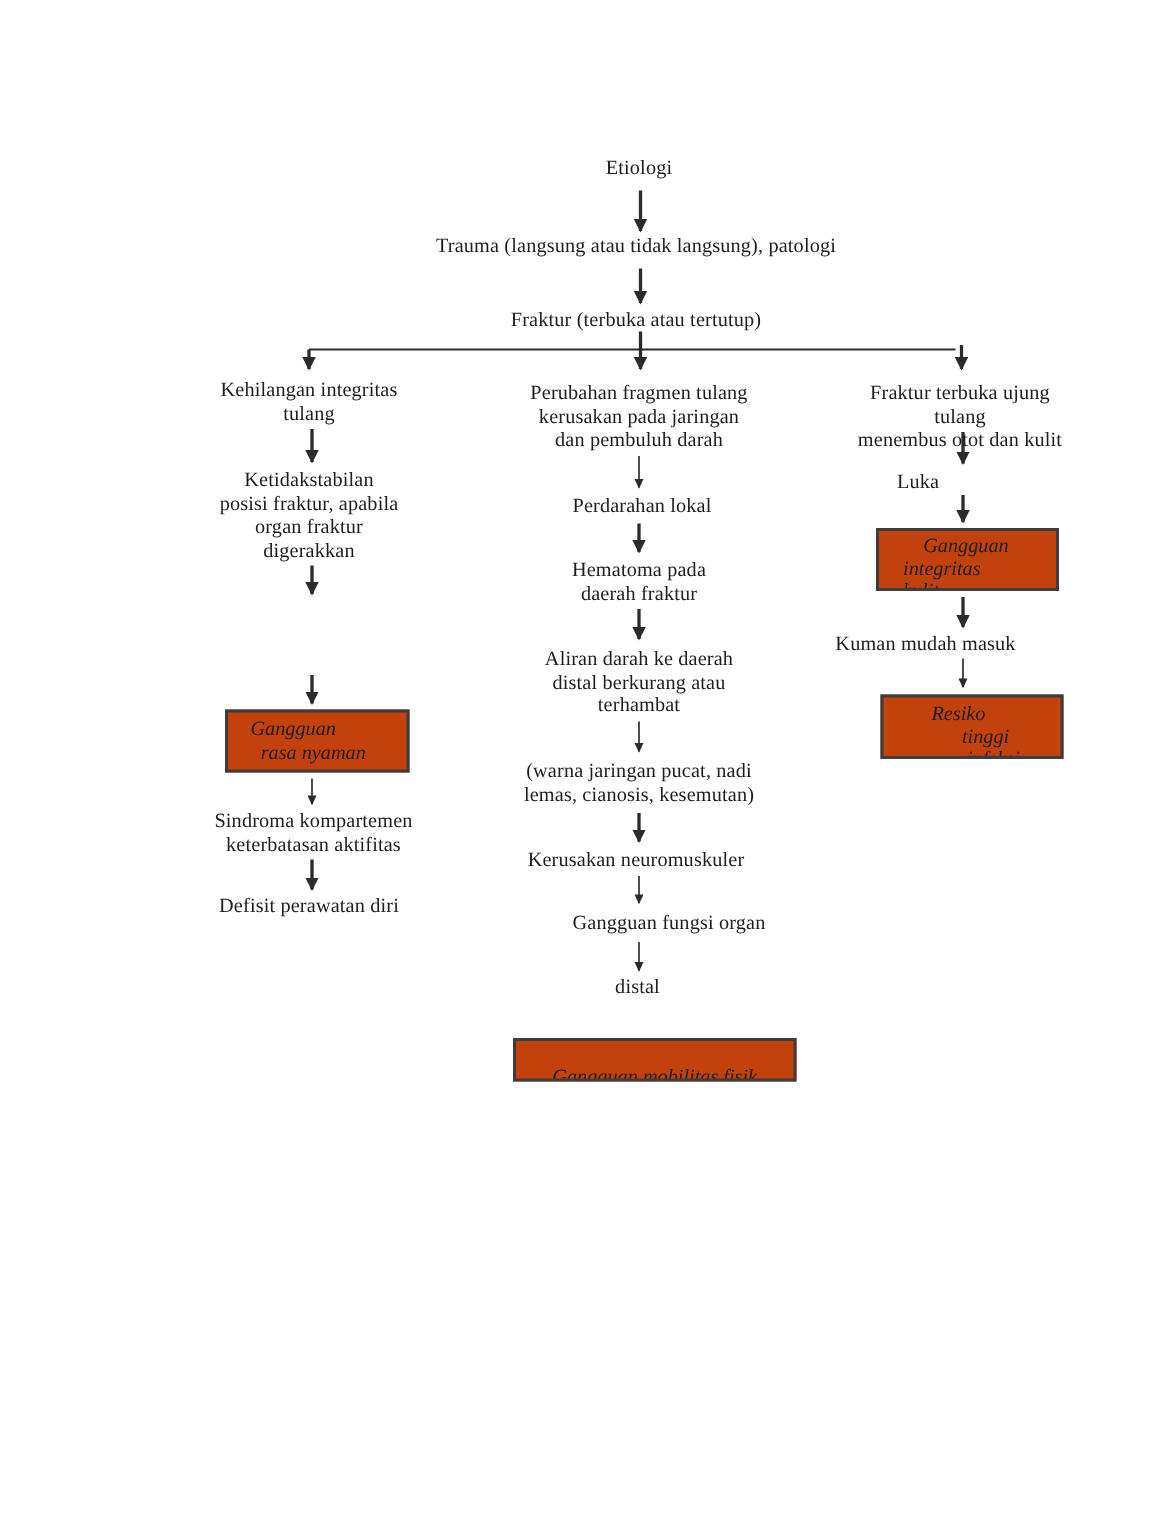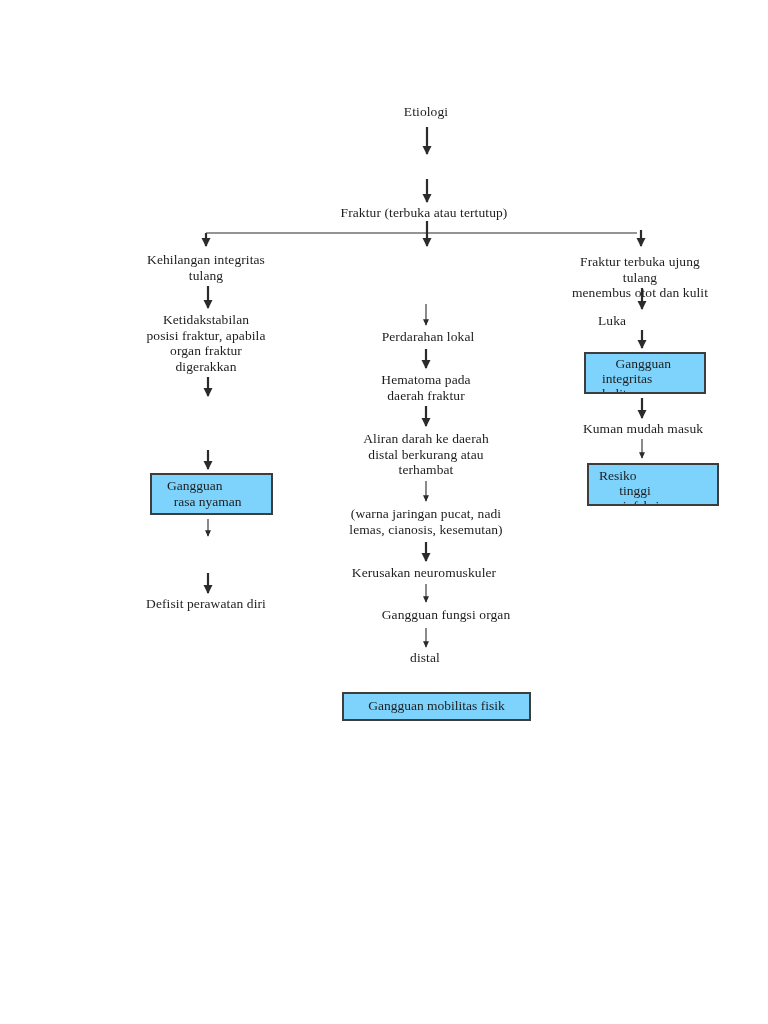--- a/index.html
+++ b/index.html
@@ -13,28 +13,28 @@
   .edges line.b{stroke:#2b2b2b;stroke-width:2.2;}
   .edges line.t{stroke:#2b2b2b;stroke-width:1.1;}
   .edges polyline.hl{stroke:#2b2b2b;stroke-width:1.2;fill:none;}
   .node{
     position:absolute;transform:translateX(-50%);
     white-space:pre-line;text-align:center;
     font-size:13.5px;line-height:15.5px;letter-spacing:.1px;
   }
   .boxnode{
     position:absolute;transform:none;box-sizing:border-box;
-    border:2px solid #3d3d3d;background:#7dd3fc;
+    border:2px solid #3d3d3d;background:#c2410c;
     white-space:pre;text-align:left;overflow:hidden;
-    font-size:13.5px;line-height:15px;
+    font-size:13.5px;line-height:15px;font-style:italic;
   }
   .box-rasa      {left:134px;top:473px;width:123px;height:42px;padding:3px 0 0 15px;line-height:16px;}
-  .box-mobilitas {left:326px;top:692px;width:189px;height:29px;padding:4px 0 0 0;text-align:center;white-space:pre-line;}
+  .box-mobilitas {left:326px;top:692px;width:189px;height:29px;padding:16px 0 0 0;text-align:center;white-space:pre-line;}
   .box-integritas{left:568px;top:352px;width:122px;height:42px;padding:2px 0 0 16px;}
-  .box-resiko    {left:571px;top:463px;width:132px;height:43px;padding:3px 0 0 10px;}
+  .box-resiko    {left:571px;top:463px;width:122px;height:43px;padding:3px 0 0 32px;}
 </style>
 </head>
 <body>
 
 <div class="page">
 
   <svg class="edges" viewBox="0 0 768 1024" xmlns="http://www.w3.org/2000/svg">
     <defs>
       <marker id="mb" markerUnits="userSpaceOnUse" markerWidth="12" markerHeight="12" refX="8" refY="4.5" orient="auto">
         <path d="M0,0 L9,4.5 L0,9 Z" fill="#2b2b2b"></path>
@@ -66,49 +66,55 @@
     <line class="t" x1="410" y1="584" x2="410" y2="602" marker-end="url(#mt)"></line>
     <line class="t" x1="410" y1="628" x2="410" y2="647" marker-end="url(#mt)"></line>
 
     <line class="b" x1="626" y1="288" x2="626" y2="309" marker-end="url(#mb)"></line>
     <line class="b" x1="626" y1="330" x2="626" y2="348" marker-end="url(#mb)"></line>
     <line class="b" x1="626" y1="398" x2="626" y2="418" marker-end="url(#mb)"></line>
     <line class="t" x1="626" y1="439" x2="626" y2="458" marker-end="url(#mt)"></line>
   </svg>
 
   <div class="node" style="left:410px;top:104px">Etiologi</div>
+  <div class="node" style="left:408px;top:156px">Trauma (langsung atau tidak langsung), patologi</div>
   <div class="node" style="left:408px;top:205px">Fraktur (terbuka atau tertutup)</div>
 
   <div class="node" style="left:190px;top:312px">Ketidakstabilan
 posisi fraktur, apabila
 organ fraktur
 digerakkan</div>
   <div class="node" style="left:190px;top:252px">Kehilangan integritas
 tulang</div>
   <div class="boxnode box-rasa">Gangguan
   rasa nyaman</div>
+  <div class="node" style="left:193px;top:539px">Sindroma kompartemen
+keterbatasan aktifitas</div>
   <div class="node" style="left:190px;top:596px">Defisit perawatan diri</div>
 
+  <div class="node" style="left:410px;top:254px">Perubahan fragmen tulang
+kerusakan pada jaringan
+dan pembuluh darah</div>
   <div class="node" style="left:412px;top:329px">Perdarahan lokal</div>
   <div class="node" style="left:410px;top:372px">Hematoma pada
 daerah fraktur</div>
   <div class="node" style="left:410px;top:431px">Aliran darah ke daerah
 distal berkurang atau
 terhambat</div>
   <div class="node" style="left:410px;top:506px">(warna jaringan pucat, nadi
 lemas, cianosis, kesemutan)</div>
   <div class="node" style="left:408px;top:565px">Kerusakan neuromuskuler</div>
   <div class="node" style="left:430px;top:607px">Gangguan fungsi organ</div>
   <div class="node" style="left:409px;top:650px">distal</div>
   <div class="boxnode box-mobilitas">Gangguan mobilitas fisik</div>
 
   <div class="node" style="left:624px;top:254px">Fraktur terbuka ujung tulang
 menembus otot dan kulit</div>
   <div class="node" style="left:596px;top:313px">Luka</div>
   <div class="boxnode box-integritas">    Gangguan
 integritas
 kulit</div>
-  <div class="node" style="left:627px;top:421px">Kuman mudah masuk</div>
+  <div class="node" style="left:601px;top:421px">Kuman mudah masuk</div>
   <div class="boxnode box-resiko">Resiko
       tinggi
        infeksi</div>
 
 </div>
 
 </body></html>

